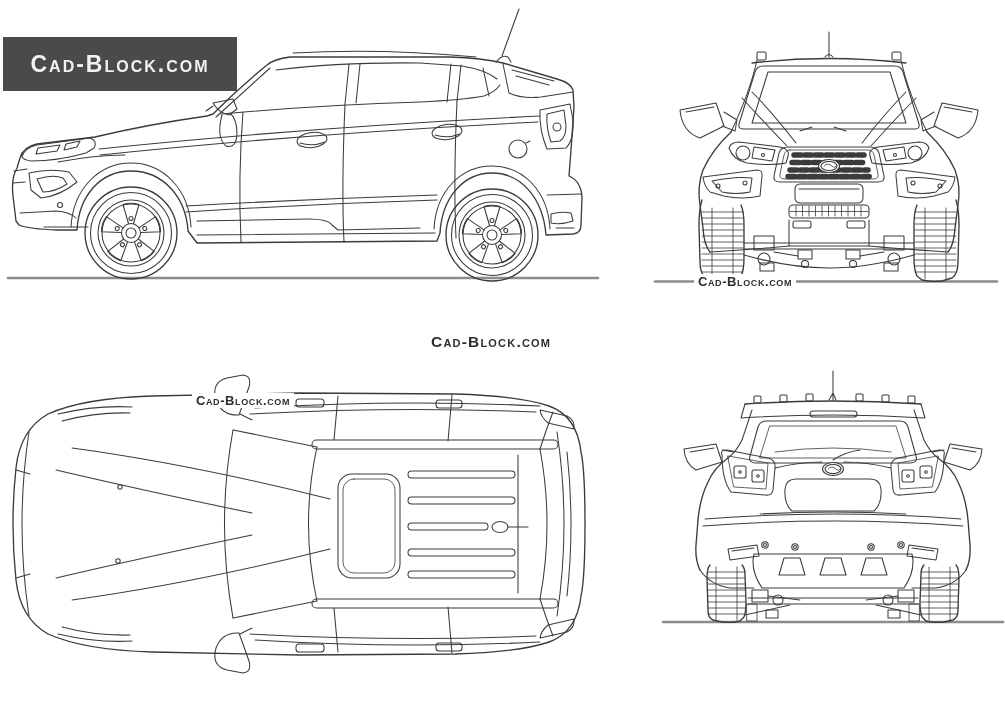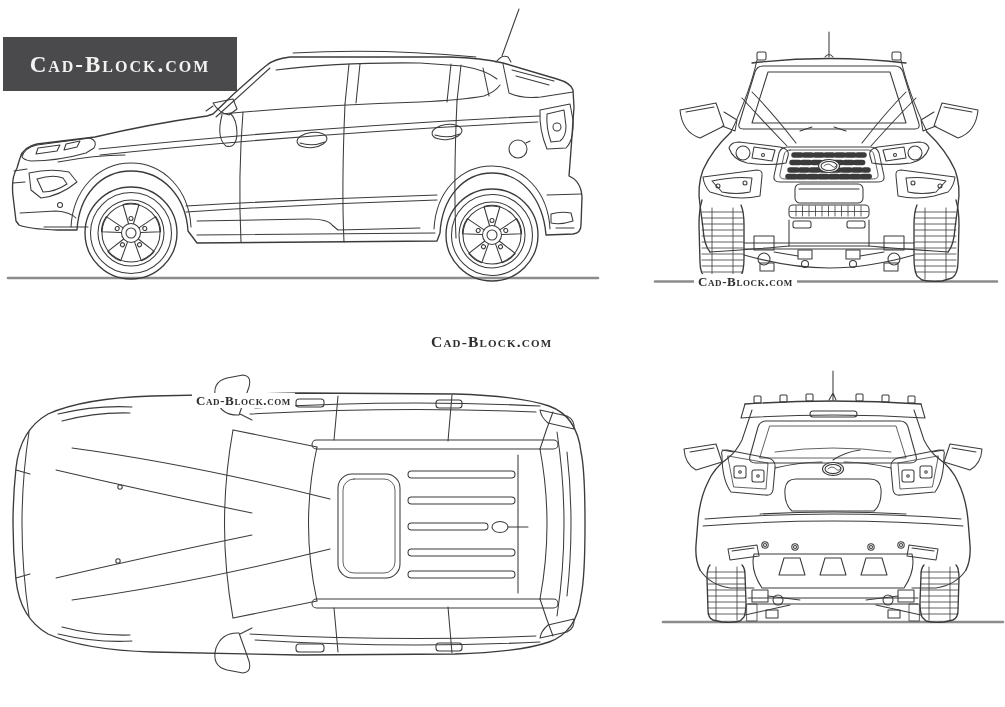--- a/index.html
+++ b/index.html
@@ -1,17 +1,17 @@
 <!DOCTYPE html>
 <html><head>
 <meta charset="utf-8">
 <style>
   html,body{margin:0;padding:0;background:#ffffff;}
   .page{position:relative;width:1005px;height:707px;background:#ffffff;overflow:hidden;
-        font-family:Liberation Serif, serif;}
+        font-family:Liberation Sans, sans-serif;}
   #cad-svg{position:absolute;left:0;top:0;}
   #cad-svg *{fill:none;stroke:#3b3b3b;stroke-width:1.05;stroke-linecap:round;stroke-linejoin:round;}
   #cad-svg .outline{stroke-width:1.35;}
   #cad-svg .ground{stroke:#8c8c8c;stroke-width:2.6;}
   #cad-svg .slots{stroke-width:5.5;stroke-dasharray:7 3.6;}
   #cad-svg .emblem{fill:#ffffff;}
   #cad-svg .thin{stroke-width:0.8;}
   .banner{position:absolute;left:3px;top:37px;width:234px;height:54px;background:#4a4a4c;
           display:flex;align-items:center;justify-content:center;}
   .banner span{color:#f2f2f2;font-weight:bold;font-size:23px;letter-spacing:2px;

